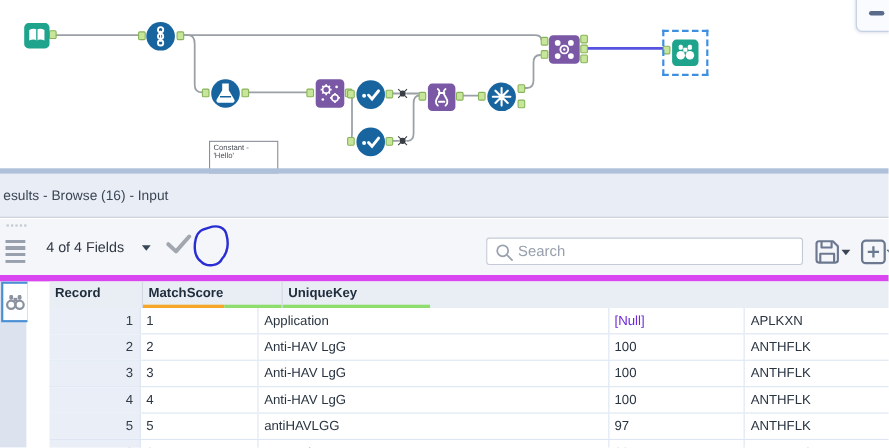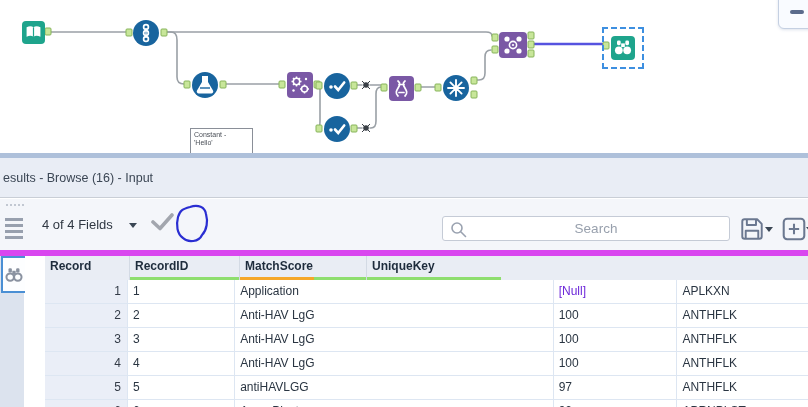--- a/index.html
+++ b/index.html
@@ -41,21 +41,21 @@
   .caret { width:0; height:0; border-left:4px solid transparent; border-right:4px solid transparent;
     border-top:5px solid #3a4654; position:absolute; }
   .fields-caret { left:129px; top:24px; }
   .check-ok { position:absolute; left:151px; top:13px; }
   .records-label { position:absolute; left:183px; top:18px; font-size:13px; color:#2f3742; }
   .ink-blob { position:absolute; left:172px; top:3px; pointer-events:none; }
   .searchbox { position:absolute; left:442px; top:17px; width:288px; height:25px;
     background:#fff; border:1px solid #c5cbd6; border-radius:3px; }
   .searchbox input { position:absolute; left:28px; top:1px; width:250px; height:21px;
     border:none; outline:none; font-size:13.5px; color:#3a4250; background:transparent;
-    font-family:"Liberation Sans", sans-serif;text-align:center; }
+    font-family:"Liberation Sans", sans-serif; }
   .searchbox input::placeholder { color:#98a0ad; }
   .search-glass { position:absolute; left:7px; top:4px; }
   .save-btn  { position:absolute; left:740px; top:18px; width:24px; height:24px; }
   .save-caret { left:765px; top:28px; }
   .addwin-btn { position:absolute; left:782px; top:18px; width:24px; height:24px; }
   .addwin-caret { left:806px; top:28px; }
 
   
   .strip-lower { position:absolute; left:0; top:256px; width:24px; height:151px; background:#dce3ee; }
   .binoc-box { position:absolute; left:1px; top:256px; width:26px; height:37px;
@@ -286,23 +286,20 @@
       <rect x="15.5" y="5" width="4" height="5" rx="1.5" fill="#8a92a0"></rect>
       <rect x="11" y="8" width="4" height="4" fill="#8a92a0"></rect>
       <circle cx="8.5" cy="15.5" r="4.4" fill="none" stroke="#8a92a0" stroke-width="2.4"></circle>
       <circle cx="17.5" cy="15.5" r="4.4" fill="none" stroke="#8a92a0" stroke-width="2.4"></circle>
     </svg>
   </div>
 
   <div class="datatable">
     <div class="thead">
       <div class="th c0"><span>Record</span></div>
-      <div class="th c1"><span>RecordID</span><div class="u">
-            <div class="u-green"></div>
-          </div></div>
       <div class="th c3"><span>MatchScore</span><div class="u">
             <div class="u-orange"></div>
             <div class="u-green"></div>
           </div></div>
       <div class="th c4"><span>UniqueKey</span><div class="u">
             <div class="u-green"></div>
           </div></div>
     </div>
 
     <div class="trow">

